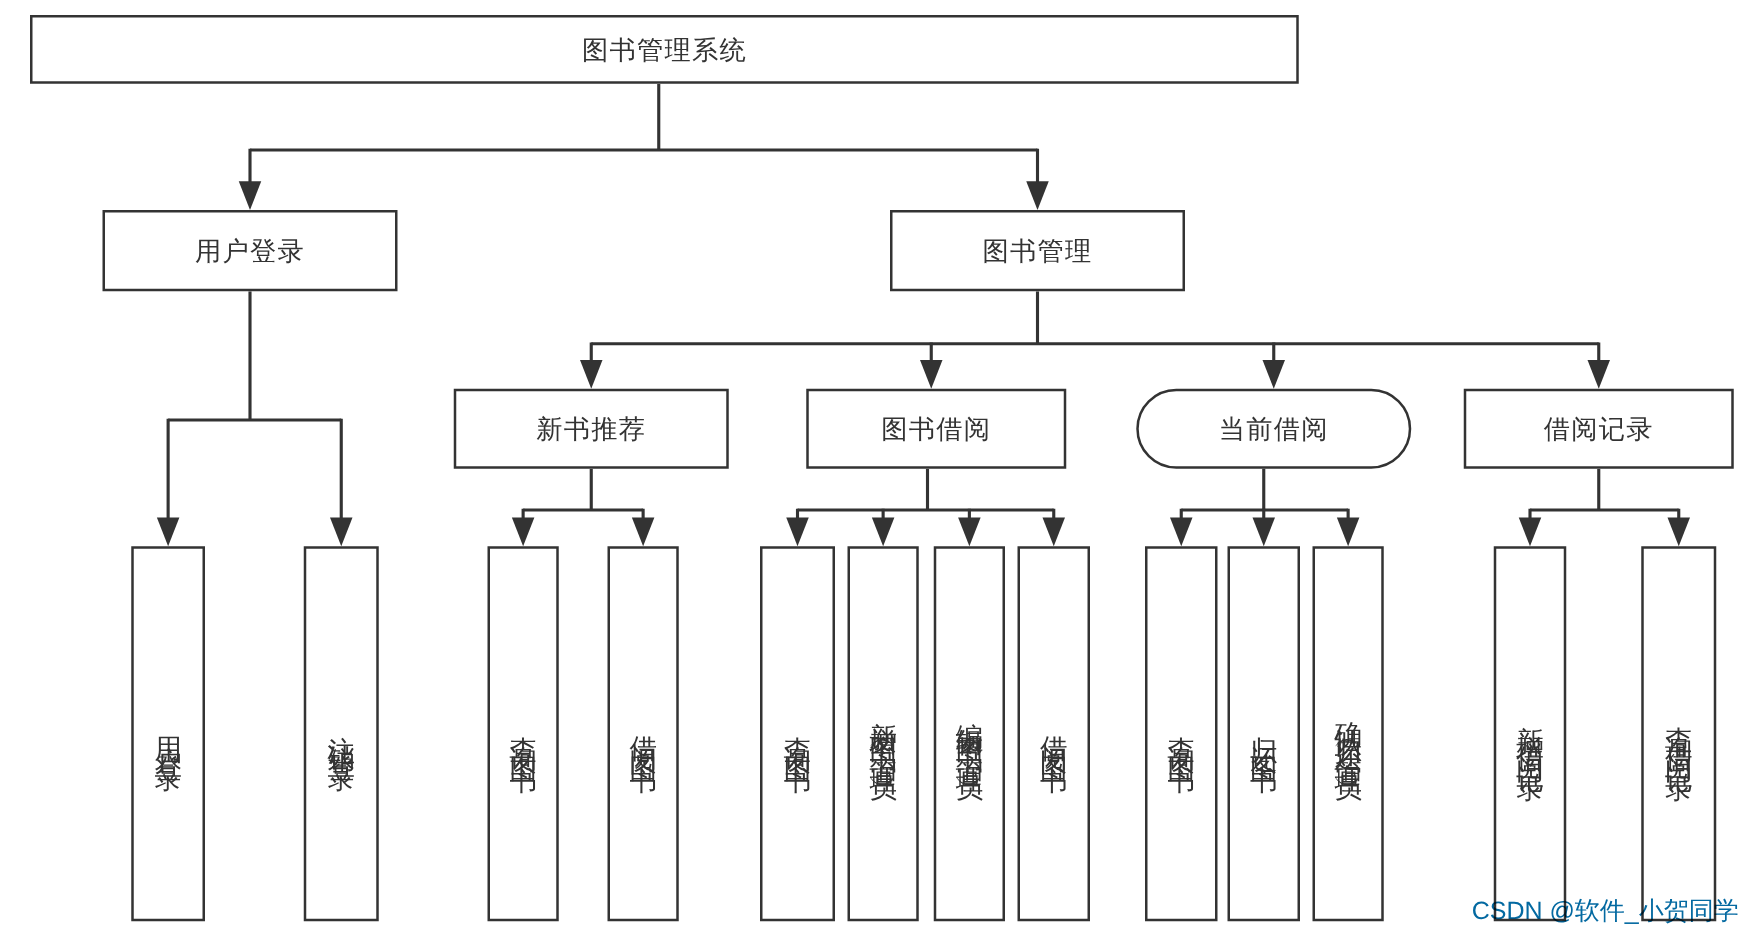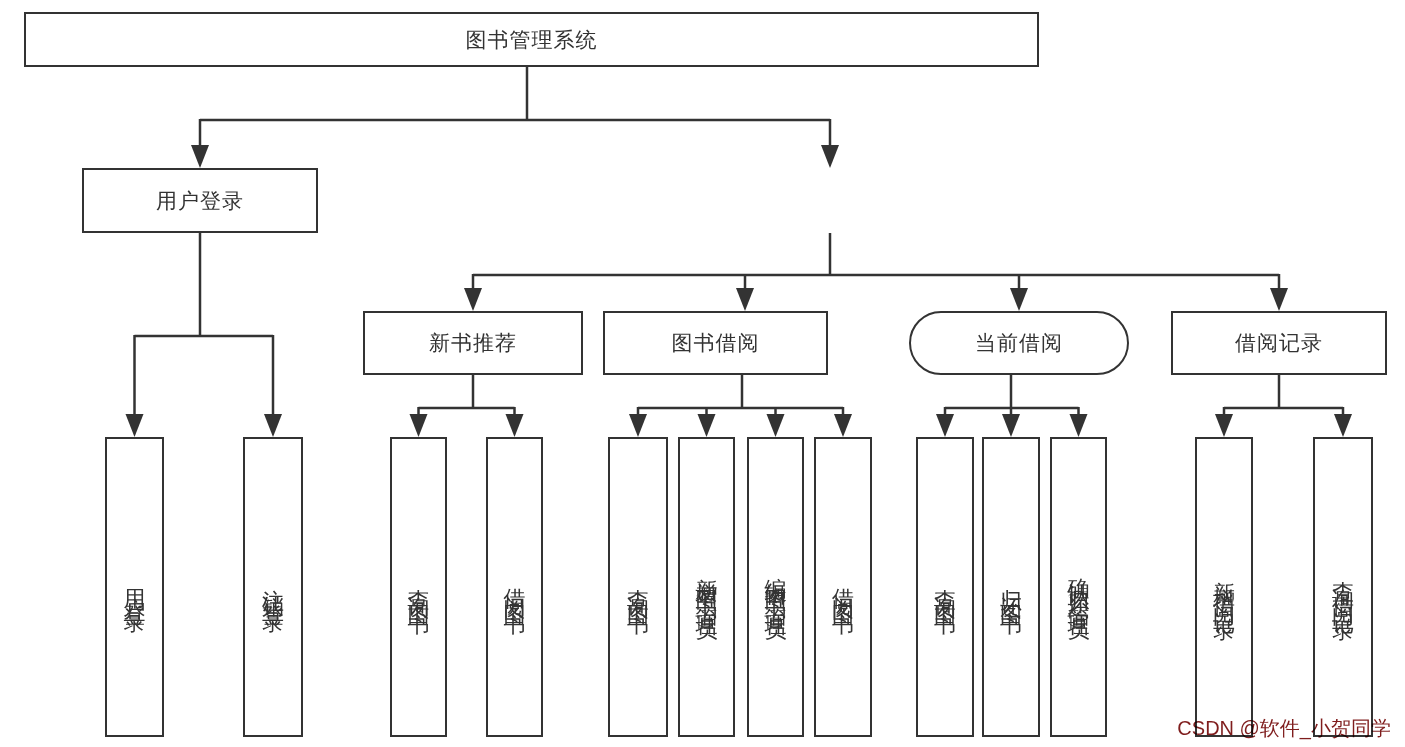--- a/index.html
+++ b/index.html
@@ -28,41 +28,41 @@
     font-size:22px;
     letter-spacing:8px;
     line-height:1;
   }
   .root{left:24px;top:12px;width:1015px;height:55px;}
   .lvl2{height:65px;top:168px;width:236px;}
   #n-user-login{left:82px;}
   #n-book-mgmt{left:712px;}
   .lvl3{height:64px;top:311px;text-align:center;}
   #n-new-book-rec{left:363px;width:220px;}
-  #n-book-borrow{left:603px;width:225px;}
+  #n-book-borrow{left:645px;width:208px;}
   #n-current-borrow{left:909px;width:220px;border-radius:32px;}
   #n-borrow-record{left:1171px;width:216px;}
   .leaf{top:437px;height:300px;}
   #n-ul-login{left:105px;width:59px;}
   #n-ul-logout{left:243px;width:60px;}
   #n-nbr-query{left:390px;width:57px;}
   #n-nbr-borrow{left:486px;width:57px;}
   #n-bb-query{left:608px;width:60px;}
   #n-bb-add{left:678px;width:57px;letter-spacing:6px;}
   #n-bb-edit{left:747px;width:57px;letter-spacing:6px;}
   #n-bb-borrow{left:814px;width:58px;}
   #n-cb-query{left:916px;width:58px;}
   #n-cb-return{left:982px;width:58px;}
   #n-cb-confirm{left:1050px;width:57px;letter-spacing:6px;}
   #n-br-add{left:1195px;width:58px;}
   #n-br-query{left:1313px;width:60px;}
   #watermark{
     position:absolute;
     right:14px;bottom:5px;
-    color:#7f1d1d;
+    color:#0369a1;
     font-size:20px;
     z-index:5;
     mix-blend-mode:multiply;
     white-space:nowrap;
   }
 </style>
 </head>
 <body>
 
 <div id="stage">
@@ -139,20 +139,21 @@
       <path d="M1224 407 V416"></path>
       <polygon points="1215,414 1233,414 1224,437"></polygon>
       <path d="M1343 407 V416"></path>
       <polygon points="1334,414 1352,414 1343,437"></polygon>
     </g>
   </svg>
 
   <div class="box h root" id="n-root">图书管理系统</div>
 
   <div class="box h lvl2" id="n-user-login">用户登录</div>
+  <div class="box h lvl2" id="n-book-mgmt">图书管理</div>
 
   <div class="box h lvl3" id="n-new-book-rec">新书推荐</div>
   <div class="box h lvl3" id="n-book-borrow">图书借阅</div>
   <div class="box h lvl3" id="n-current-borrow">当前借阅</div>
   <div class="box h lvl3" id="n-borrow-record">借阅记录</div>
 
   <div class="box v leaf" id="n-ul-login">用户登录</div>
   <div class="box v leaf" id="n-ul-logout">注销登录</div>
 
   <div class="box v leaf" id="n-nbr-query">查询图书</div>

